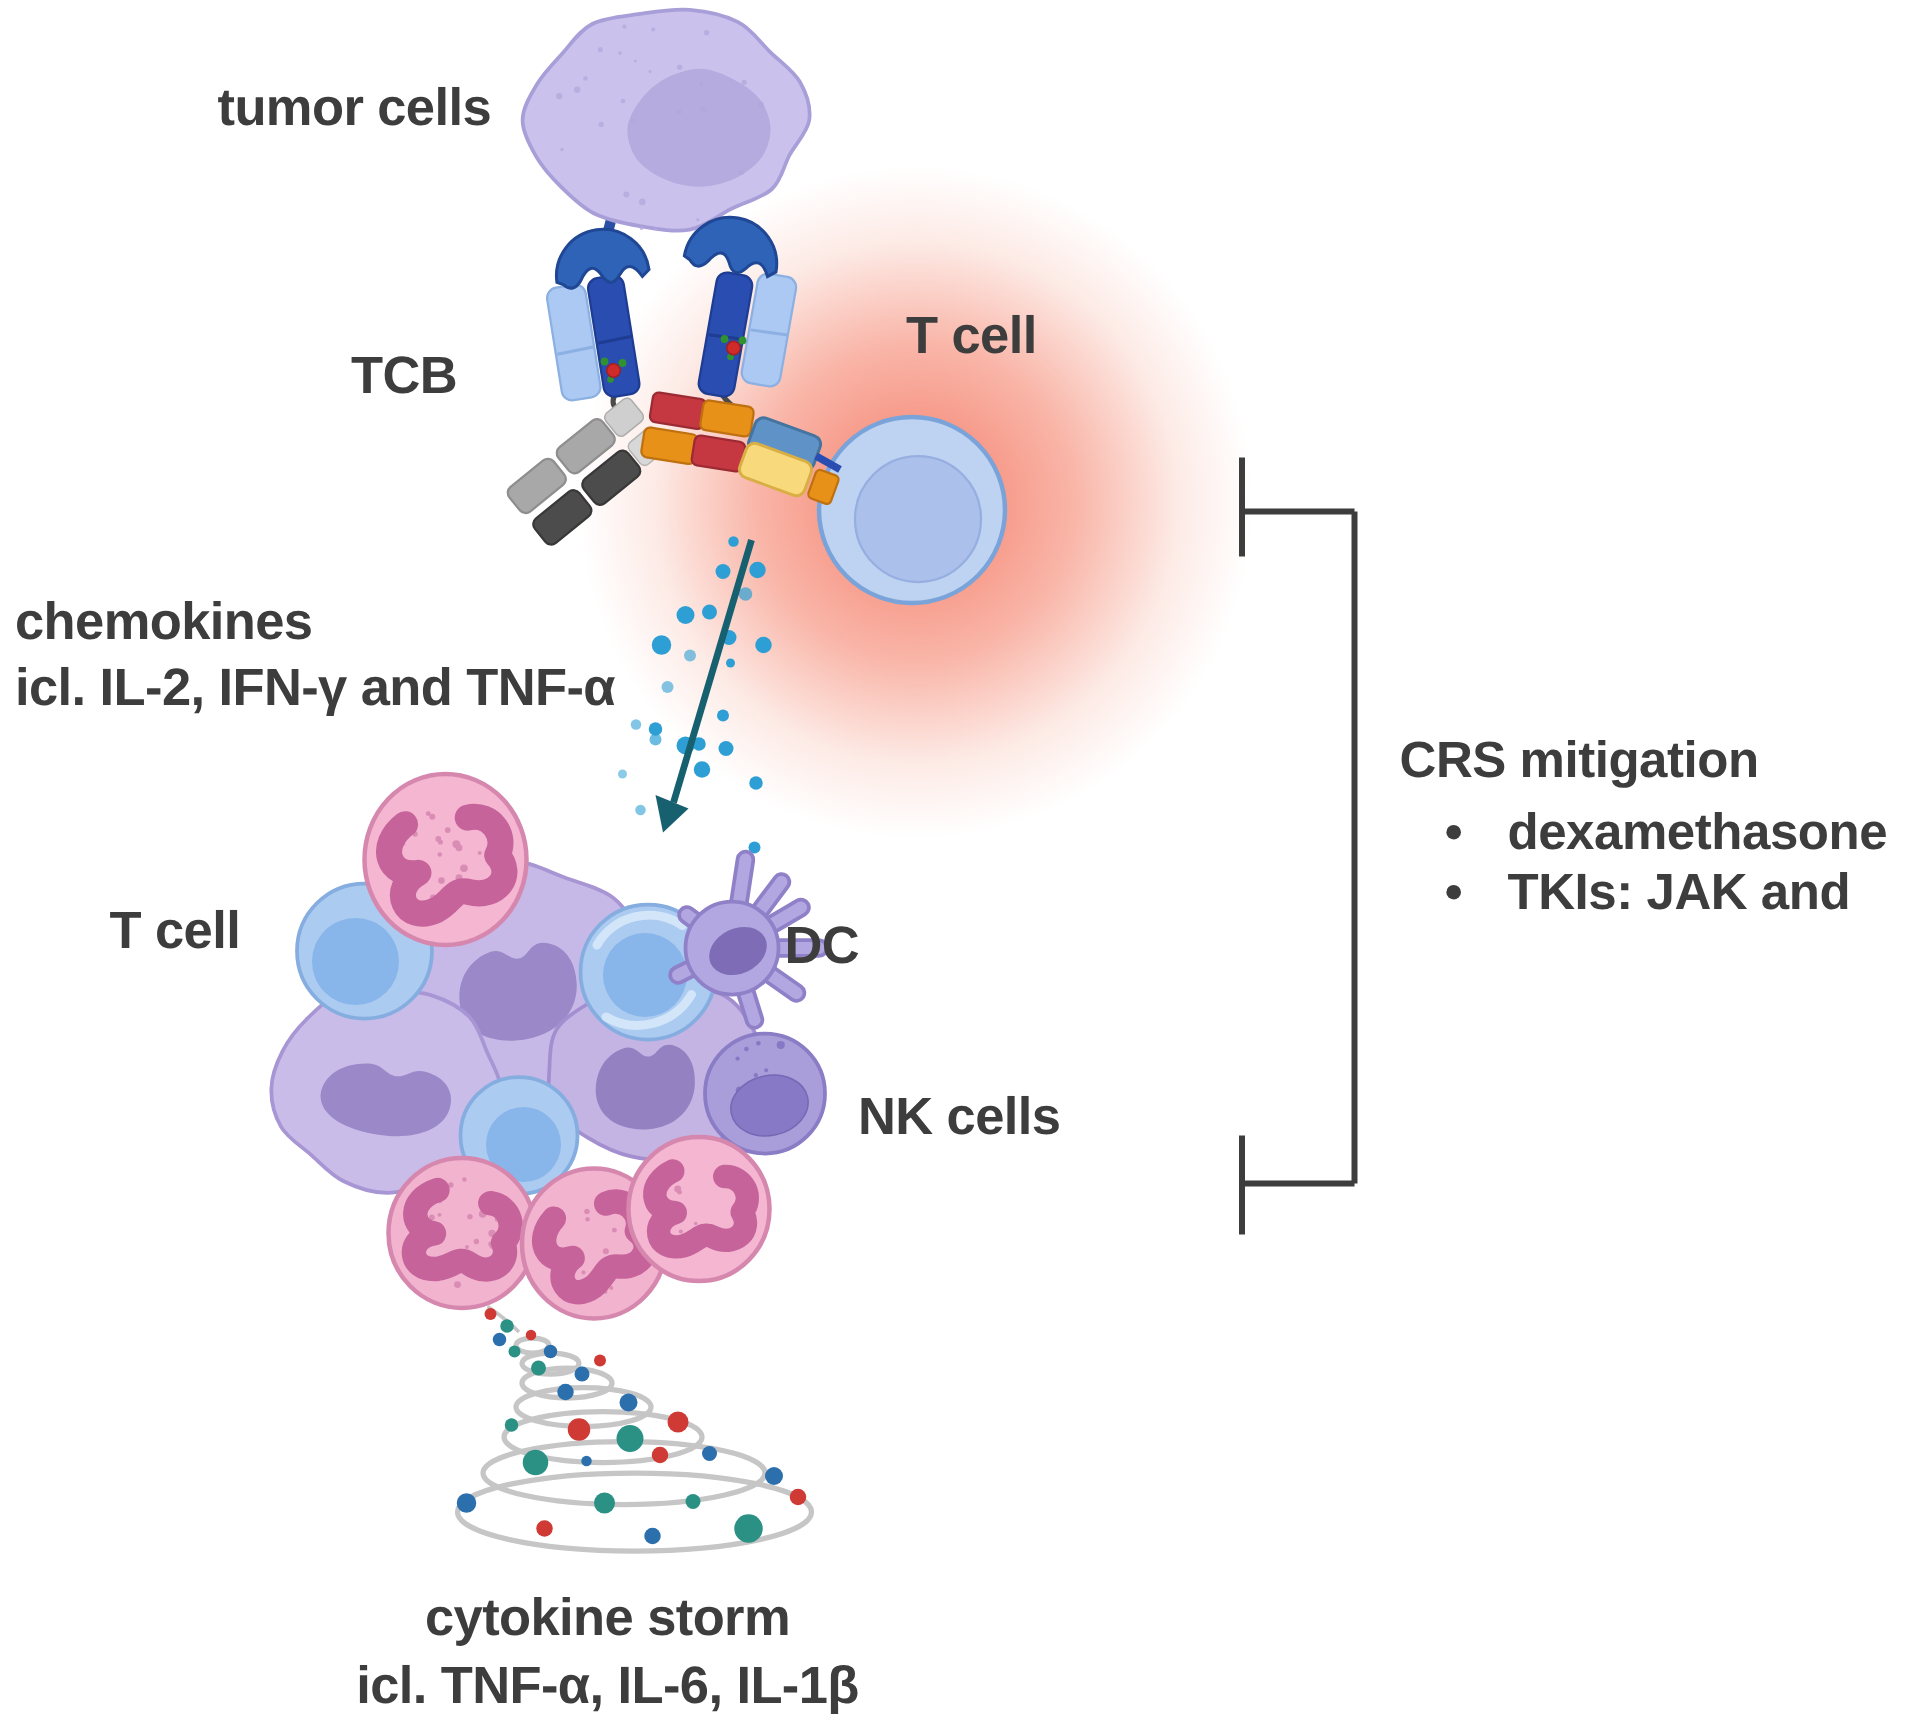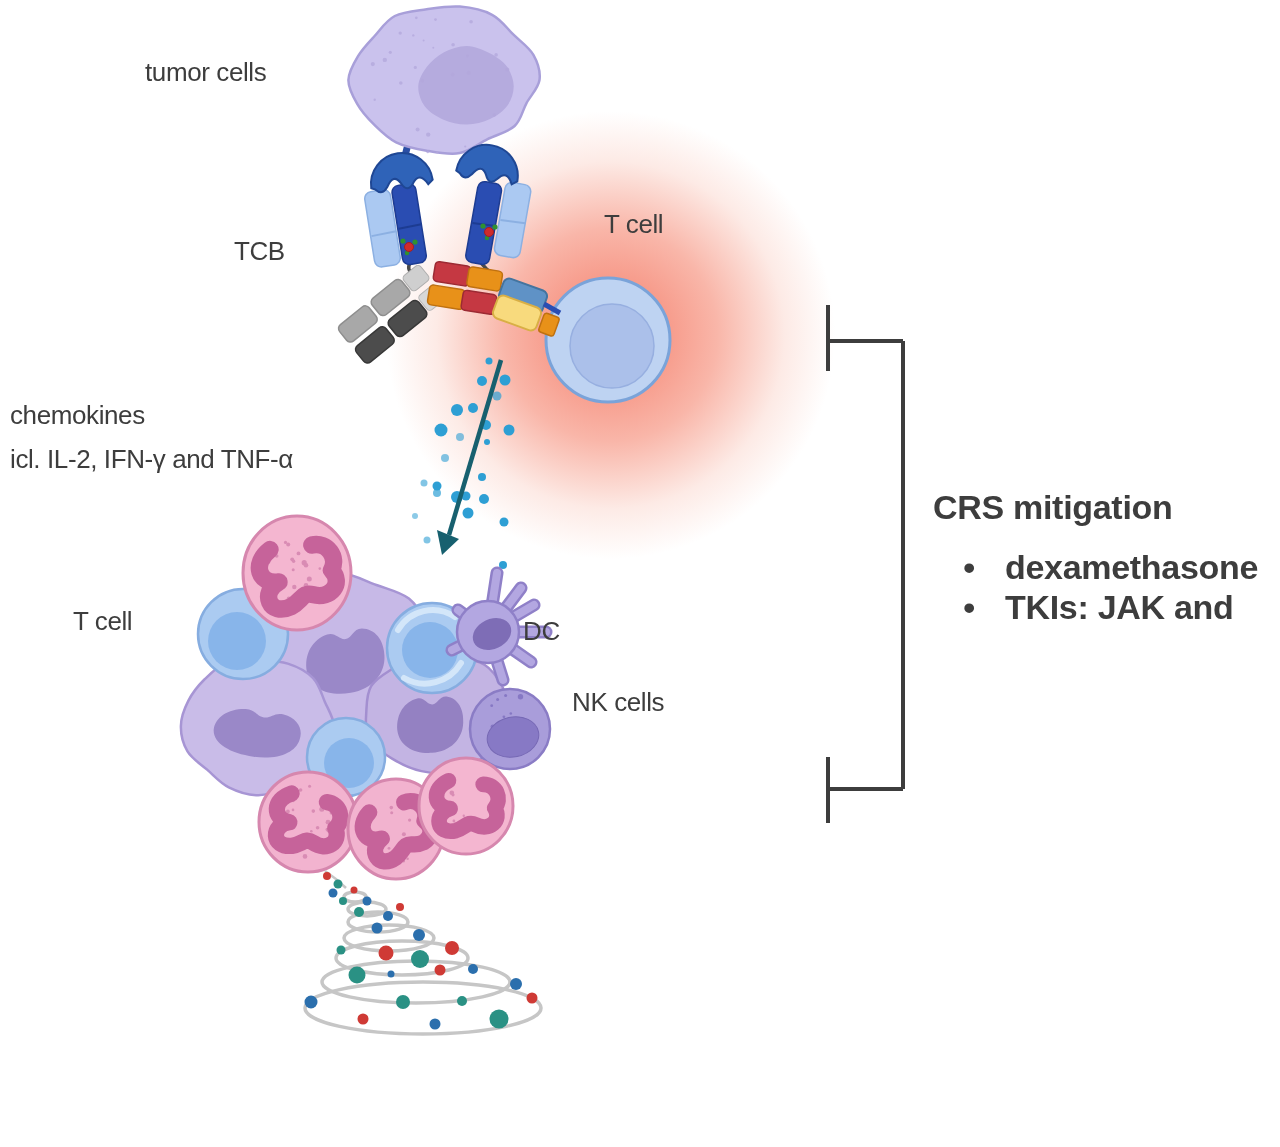--- a/index.html
+++ b/index.html
@@ -3,27 +3,27 @@
 <meta charset="utf-8">
 <style>
   html,body{margin:0;padding:0;background:#ffffff}
   .stage{position:relative;width:1280px;height:1147px;background:#fff;overflow:hidden;
          font-family:"Liberation Sans","DejaVu Sans",sans-serif}
   .glow{position:absolute;left:330px;top:55px;width:610px;height:560px;
         background:radial-gradient(ellipse closest-side at 46% 50%,
           rgba(242,96,72,.82), rgba(244,122,98,.55) 38%,
           rgba(248,186,170,.30) 62%, rgba(255,255,255,0) 80%);}
   svg.fig{position:absolute;left:0;top:0}
-  .lbl{position:absolute;font-weight:400;font-size:26px;line-height:44px;color:#3d3d3d;
+  .lbl{position:absolute;font-weight:700;font-size:35px;line-height:44px;color:#3d3d3d;
        letter-spacing:-0.4px;white-space:nowrap}
   .storm-lbl{position:absolute;left:175px;top:1056px;width:460px;text-align:center;
        font-weight:700;font-size:35px;line-height:45px;color:#3d3d3d;letter-spacing:-0.4px}
   .crs{position:absolute;left:933px;top:487px;font-weight:700;font-size:34px;line-height:40px;
        color:#3d3d3d;letter-spacing:-0.3px;white-space:nowrap}
-  .crs-title{margin-bottom:20px}
+  .crs-title{margin-bottom:8px}
   .crs-item{display:flex}
   .crs-bullet{width:72px;text-align:center}
 </style>
 </head>
 <body>
 
 <div class="stage">
 
   <div class="glow"></div>
 
@@ -370,22 +370,26 @@
   <div class="lbl" style="left:604px;top:202px">T cell</div>
 
   <div class="lbl" style="left:10px;top:349px">
     <br>
     <span>chemokines</span><br>
     <span>icl. IL-2, IFN-γ and TNF-α</span>
   </div>
 
   <div class="lbl" style="left:73px;top:599px">T cell</div>
   <div class="lbl" style="left:523px;top:609px">DC</div>
-  <div class="lbl" style="left:572px;top:680px">NK cells</div>
-
+  <div class="lbl" style="left:572px;top:723px">NK cells</div>
+
+  <div class="storm-lbl">
+    <span>cytokine storm</span><br>
+    <span>icl. TNF-α, IL-6, IL-1β</span>
+  </div>
 
   <div class="crs">
     <div class="crs-title">CRS mitigation</div>
     <div class="crs-item">
       <span class="crs-bullet">•</span>
       <span>dexamethasone</span>
     </div>
     <div class="crs-item">
       <span class="crs-bullet">•</span>
       <span><span>TKIs: JAK and</span><br></span>

